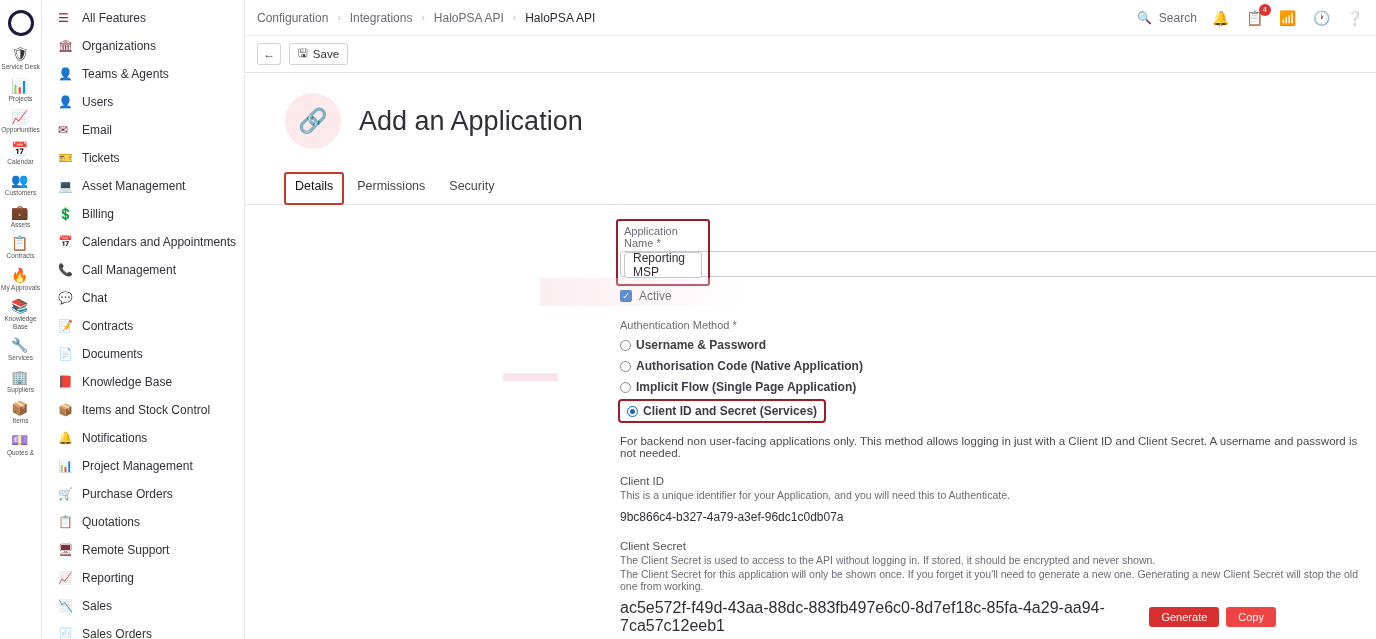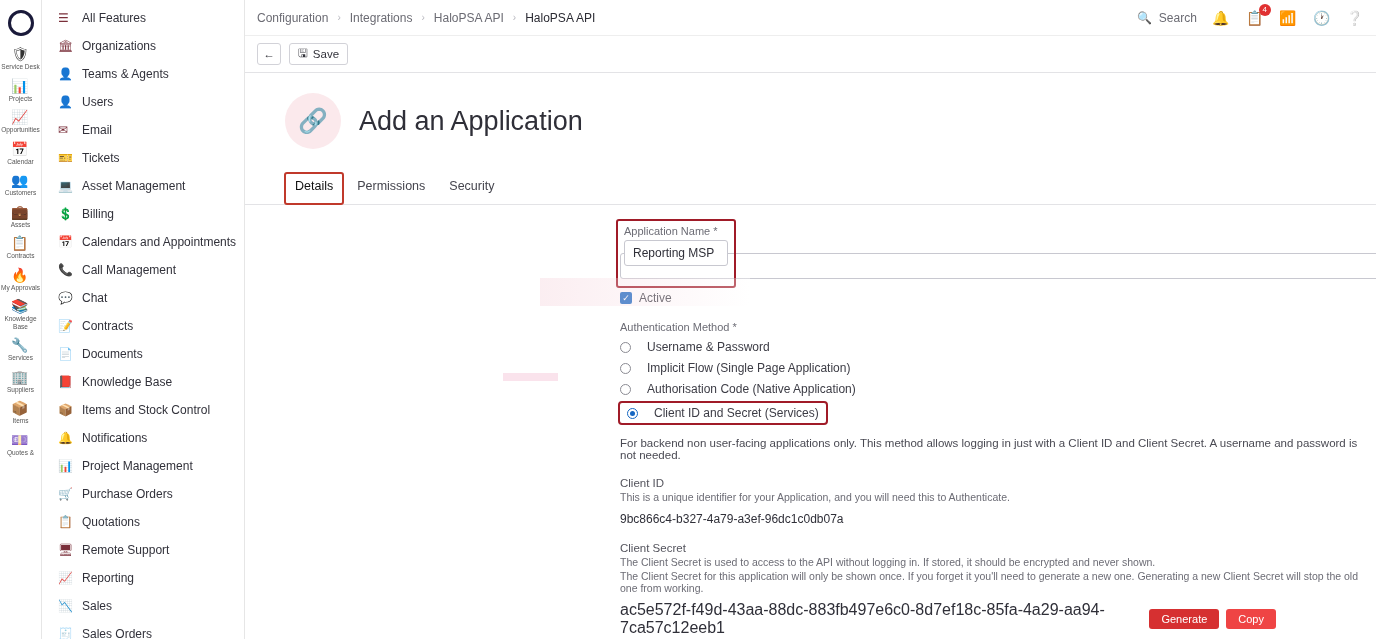--- a/index.html
+++ b/index.html
@@ -93,21 +93,21 @@
     display:flex; align-items:center; padding:0 8px; font-size:12px; color:#2f2f38;
   }
 
   .hlbox { outline:2px solid #a01b28; border-radius:3px; }
 
   .check-row { display:flex; align-items:center; gap:7px; margin-top:12px; }
   .cbox {
     width:12px; height:12px; border-radius:2px; background:#1667c2;
     display:flex; align-items:center; justify-content:center; color:#fff; font-size:9px;
   }
-  .radio-row { display:flex; align-items:center; gap:16px; margin-top:7px; }
+  .radio-row { display:flex; align-items:center; gap:5px; margin-top:7px;font-weight:bold; }
   .radio { width:11px; height:11px; border-radius:50%; border:1px solid #8b8b93; background:#fff; flex:0 0 11px;}
   .radio.sel { border:1px solid #1667c2; background:#fff; position:relative; }
   .radio.sel::after {
     content:""; position:absolute; inset:2px; border-radius:50%; background:#1667c2;
   }
   .helptext { font-size:11.5px; color:#4a4a53; margin-top:14px; }
   .sub-label { font-size:11.5px; color:#53535c; margin-top:16px; }
   .sub-desc { font-size:10.5px; color:#6c6c75; margin-top:2px; }
   .value-mono { font-size:12px; color:#2f2f38; margin-top:9px; }
   .secret-row { display:flex; align-items:center; margin-top:7px; }
@@ -328,21 +328,21 @@
 
       <div class="tabs">
         <div class="tab active hl">Details</div>
         <div class="tab">Permissions</div>
         <div class="tab">Security</div>
       </div>
 
       <div class="form">
 
         <div style="padding-left:371px;">
-          <div class="boxed-field" style="width:120px;padding:4px 6px 20px 6px;display:inline-block;">
+          <div class="boxed-field" style="width:94px;padding:4px 6px 6px 6px;display:inline-block;">
             <div class="fld-label">Application Name *</div>
             <div class="text-input" style="width:auto;">Reporting MSP</div>
           </div>
         </div>
         <div style="padding-left:375px;margin-top:-35px;">
           <div class="text-input" style="width:895px;height:26px;"></div>
         </div>
 
         <div style="padding-left:375px;">
           <div class="check-row">
@@ -351,25 +351,25 @@
           </div>
 
           <div style="margin-top:16px;" class="fld-label">Authentication Method *</div>
 
           <div class="radio-row">
             <div class="radio"></div>
             <div style="font-size:12px;color:#3c3c45;">Username &amp; Password</div>
           </div>
           <div class="radio-row">
             <div class="radio"></div>
-            <div style="font-size:12px;color:#3c3c45;">Implicit Flow (Single Page Application)</div>
+            <div style="font-size:12px;color:#3c3c45;">Authorisation Code (Native Application)</div>
           </div>
           <div class="radio-row">
             <div class="radio"></div>
-            <div style="font-size:12px;color:#3c3c45;">Authorisation Code (Native Application)</div>
+            <div style="font-size:12px;color:#3c3c45;">Implicit Flow (Single Page Application)</div>
           </div>
           <div class="radio-row hlbox" style="margin-top:7px;display:inline-flex;padding:3px 7px;border-radius:2px;">
             <div class="radio sel"></div>
             <div style="font-size:12px;color:#3c3c45;">Client ID and Secret (Services)</div>
           </div>
 
           <div class="helptext">For backend non user-facing applications only. This method allows logging in just with a Client ID and Client Secret. A username and password is not needed.</div>
 
           <div class="sub-label">Client ID</div>
           <div class="sub-desc">This is a unique identifier for your Application, and you will need this to Authenticate.</div>

